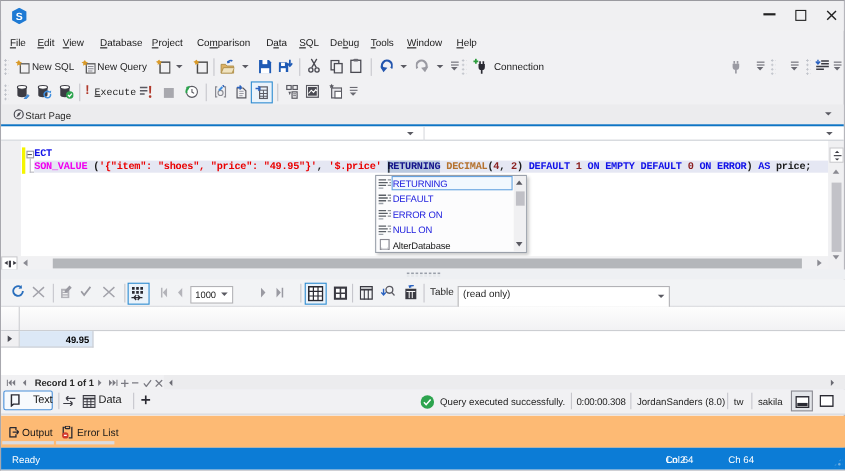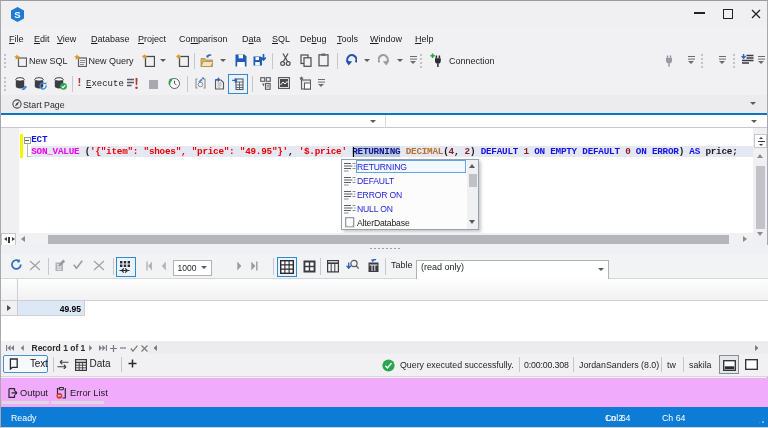--- a/index.html
+++ b/index.html
@@ -509,21 +509,21 @@
     <svg class="abs" style="left:2.5px;top:3.5px" width="13" height="11" viewBox="0 0 13 11">
           <rect x="0.7" y="0.7" width="11.6" height="9.6" fill="#fff" stroke="#2a2a32" stroke-width="1.3"></rect>
           <rect x="1.8" y="6.3" width="9.4" height="2.9" fill="#2a2a32"></rect>
         </svg>
   </div>
   <svg class="abs" style="left:744px;top:4.5px" width="13" height="11" viewBox="0 0 13 11">
         <rect x="0.7" y="0.7" width="11.6" height="9.6" fill="#fff" stroke="#2a2a32" stroke-width="1.3"></rect>
       </svg>
 </div>
 
-<div class="abs" id="outtabs" style="left:0;top:377px;width:768px;height:29px;background:#f0abfc;font-size:9.3px;">
+<div class="abs" id="outtabs" style="left:0;top:377px;width:768px;height:29px;background:#fdba74;font-size:9.3px;">
   <svg class="abs" style="left:7px;top:10px" width="10" height="10" viewBox="0 0 10 10">
     <path d="M1 0.7 h5.5 v2.5 M6.5 6.8 v2.5 H1 V0.7" fill="none" stroke="#2a2a32" stroke-width="1.2"></path>
     <path d="M3.5 4.8 h5.5 M9 4.8 L7.2 3 M9 4.8 L7.2 6.6" stroke="#2a2a32" stroke-width="1.2" fill="none"></path>
   </svg>
   <span class="abs" style="left:19px;top:10px;color:#1a1a1a;">Output</span>
   <svg class="abs" style="left:55px;top:9px" width="11" height="12" viewBox="0 0 11 12">
     <path d="M2.8 1.5 H1.5 v8 M9 1.5 h0.3 v9.5 H6.5" fill="none" stroke="#2a2a32" stroke-width="1.2"></path>
     <rect x="3.4" y="0.5" width="4" height="2.2" rx=".6" fill="none" stroke="#2a2a32" stroke-width="1.1"></rect>
     <circle cx="3.4" cy="8.8" r="2.9" fill="#d23b2e"></circle>
     <path d="M2.1 8.8 h2.6" stroke="#fff" stroke-width="1.1"></path>

